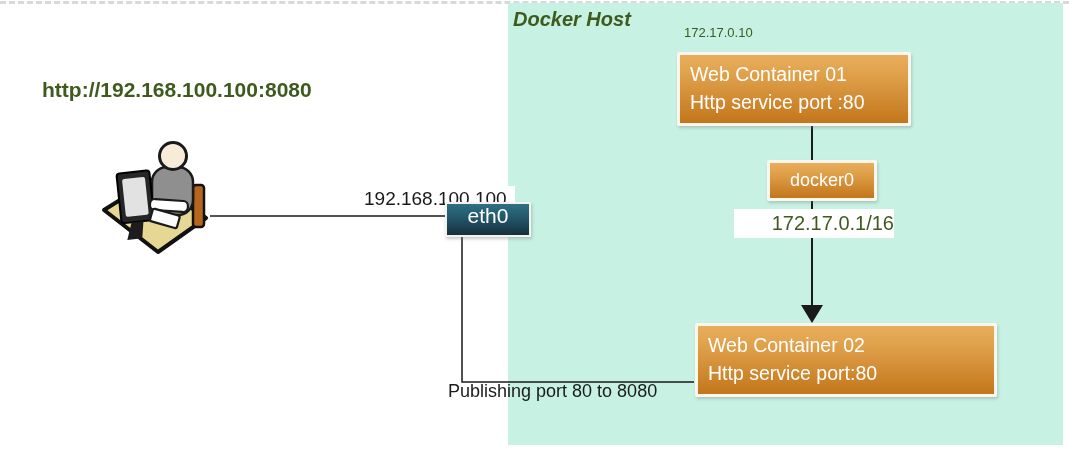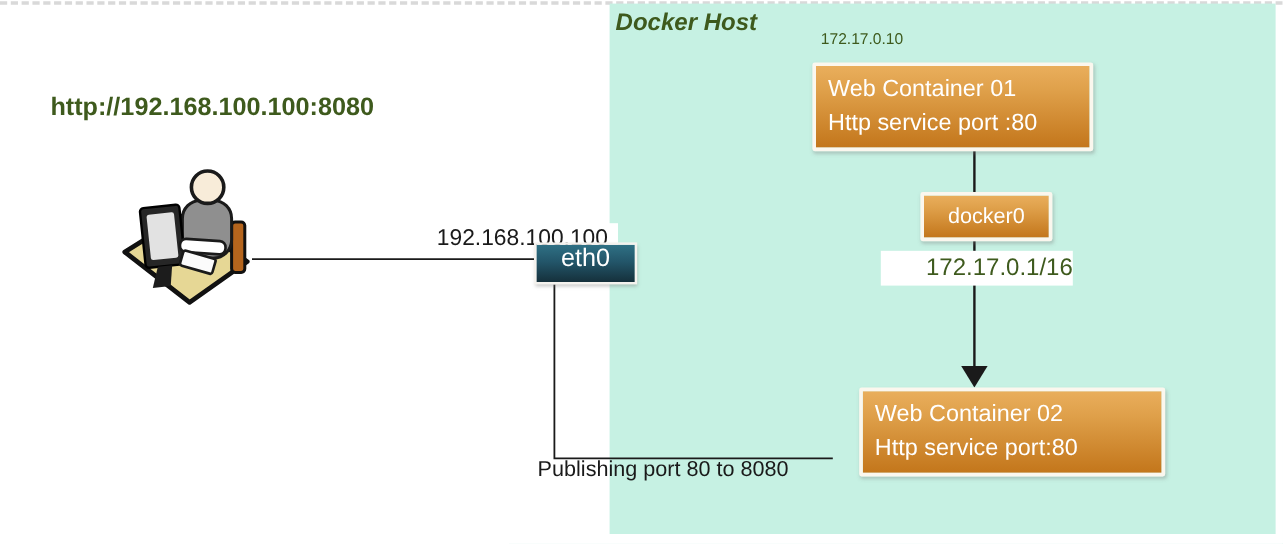--- a/index.html
+++ b/index.html
@@ -59,21 +59,21 @@
     border-radius: 2px;
     background: linear-gradient(180deg, #e9ae5c 0%, #dfa04a 30%, #c3761b 100%);
     color: #ffffff;
     font-size: 19.5px;
     line-height: 28px;
     padding: 5px 0 5px 10px;
     box-shadow: 1px 2px 3px rgba(120,120,120,0.35);
     box-sizing: border-box;
   }
   .container1 { left: 677px; top: 52px;  width: 234px; height: 74px; }
-  .container2 { left: 695px; top: 323px; width: 255px; height: 74px; margin-left: 21px; }
+  .container2 { left: 695px; top: 323px; width: 302px; height: 74px; }
 
   .bridge-box {
     position: absolute;
     left: 767px; top: 160px;
     width: 110px; height: 41px;
     z-index: 3;
     border: 3px solid #fbf7ee;
     border-radius: 2px;
     background: linear-gradient(180deg, #e9ae5c 0%, #dfa04a 30%, #c3761b 100%);
     color: #ffffff;

